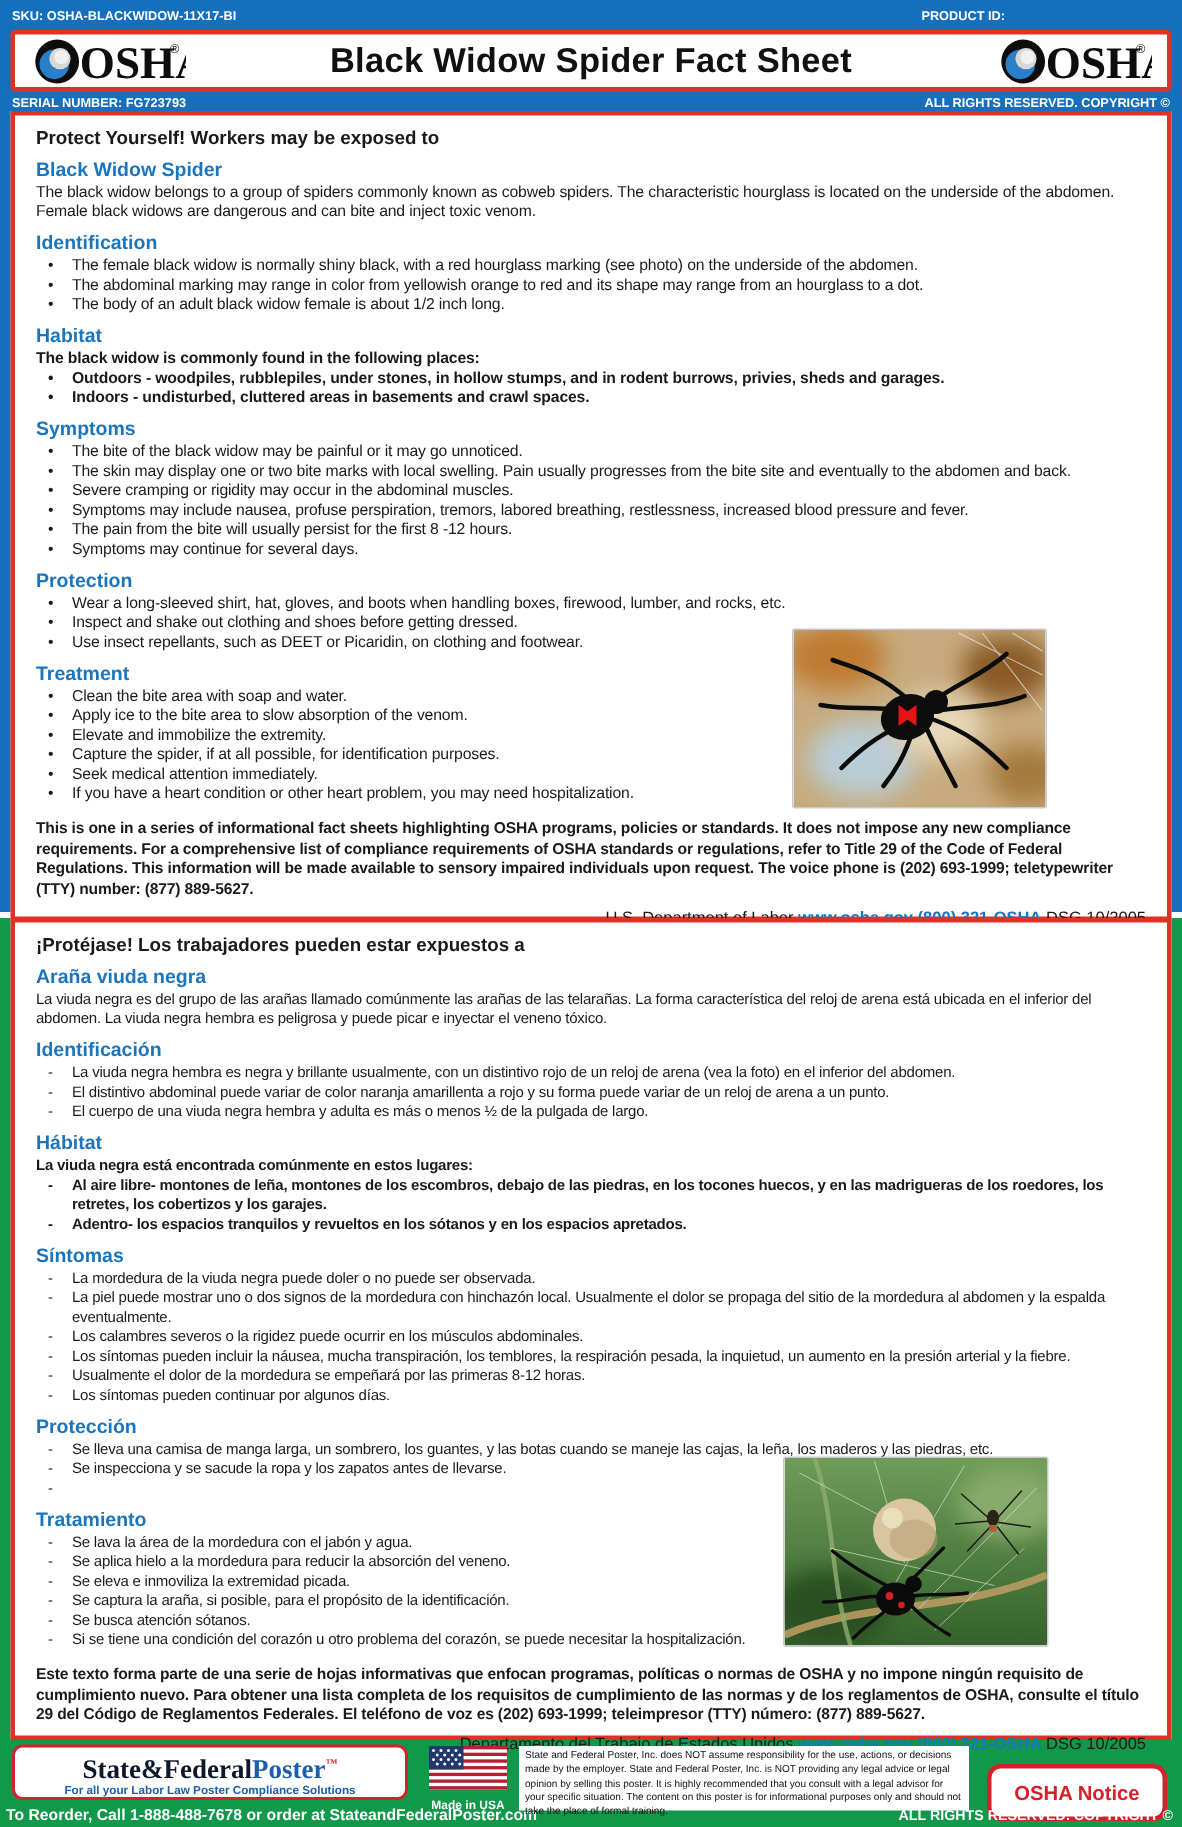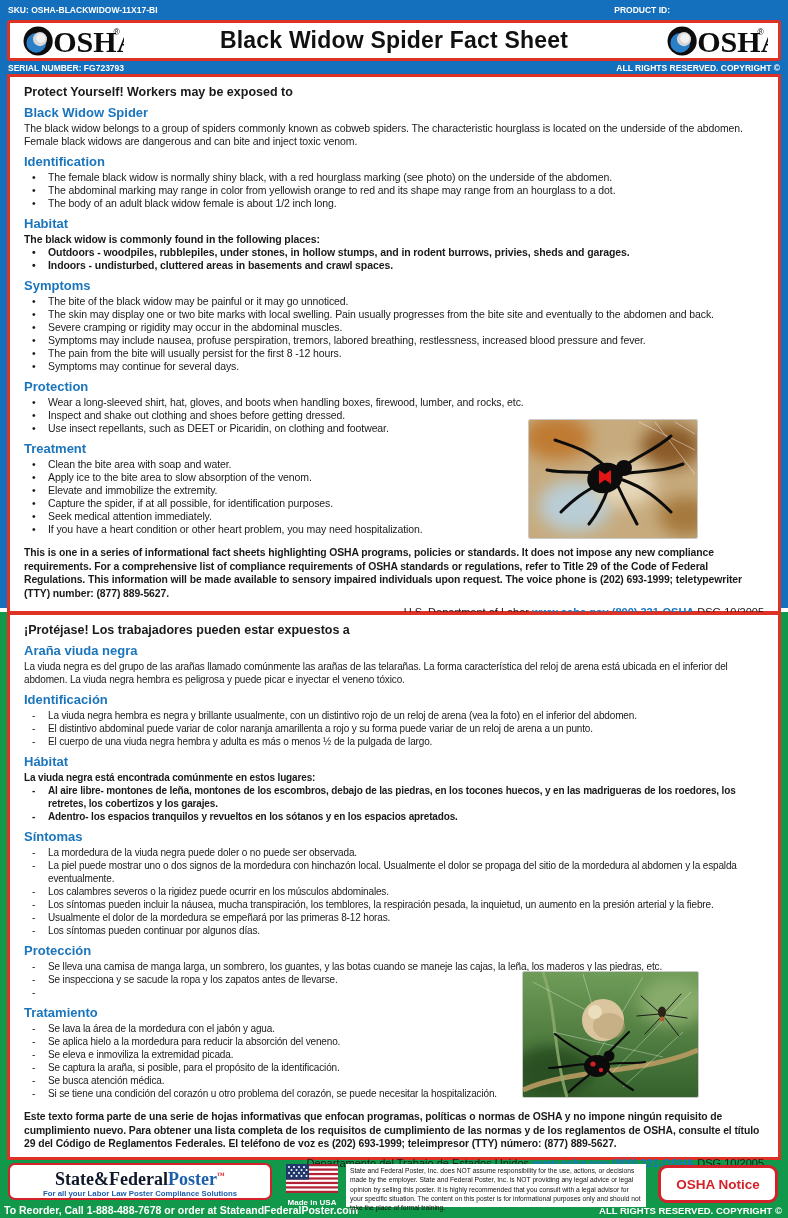--- a/index.html
+++ b/index.html
@@ -50,21 +50,21 @@
   .brandline{font-family:"Liberation Serif","DejaVu Serif",serif;font-weight:bold;
     font-size:18px;line-height:19px;}
   .b-red{color:#0f172a;}.b-blue{color:#1B5FAA;}
   .b-tm{color:#D3222A;font-size:8px;vertical-align:super;}
   .tagline{color:#1B5FAA;font-weight:bold;font-size:7.8px;line-height:9px;}
   .reorder{position:absolute;left:4px;bottom:2px;color:#fff;font-weight:bold;font-size:10.5px;}
   .flagwrap{position:absolute;left:283px;top:4px;width:58px;text-align:center;}
   .madein{color:#fff;font-weight:bold;font-size:8px;margin-top:1px;}
   .legalbox{position:absolute;left:346px;top:4px;width:300px;height:43px;background:#fff;
     box-sizing:border-box;padding:2px 4px;font-size:6.7px;line-height:9.3px;color:#111;}
-  .noticebox{position:absolute;right:10px;top:5px;width:120px;height:38px;background:#fff;
+  .noticebox{position:absolute;right:10px;top:16px;width:120px;height:38px;background:#fff;
     border:3px solid #D3222A;border-radius:9px;box-sizing:border-box;display:flex;
     align-items:center;justify-content:center;color:#D3222A;font-weight:bold;font-size:13.5px;}
   .rights-bottom{position:absolute;right:6px;bottom:2px;color:#fff;font-weight:bold;font-size:9.5px;}
 </style>
 </head>
 <body>
 
 <div class="page">
 
   <div class="top-outer">
@@ -341,21 +341,21 @@
             <div class="li">
               <span class="mk">-</span>
               <span class="tx">Se eleva e inmoviliza la extremidad picada.</span>
             </div>
             <div class="li">
               <span class="mk">-</span>
               <span class="tx">Se captura la araña, si posible, para el propósito de la identificación.</span>
             </div>
             <div class="li">
               <span class="mk">-</span>
-              <span class="tx">Se busca atención médica.</span>
+              <span class="tx">Se busca atención sótanos.</span>
             </div>
             <div class="li">
               <span class="mk">-</span>
               <span class="tx">Si se tiene una condición del corazón u otro problema del corazón, se puede necesitar la hospitalización.</span>
             </div>
           </div>
         </div>
 
       <div class="photo photo-es">
         <svg width="175" height="125" viewBox="0 0 175 125">

